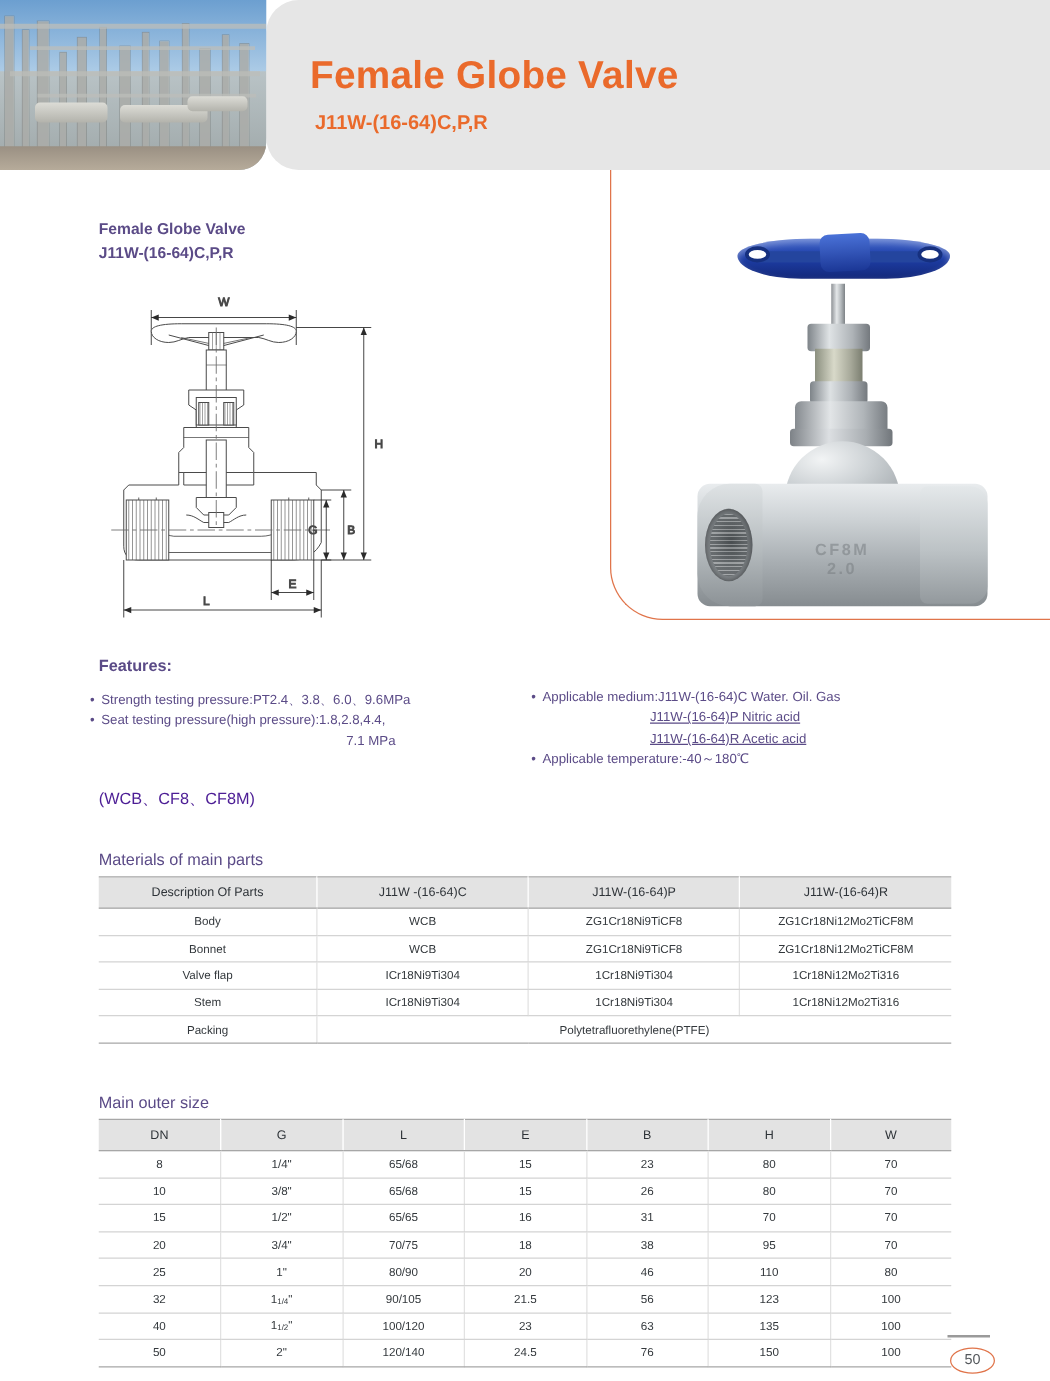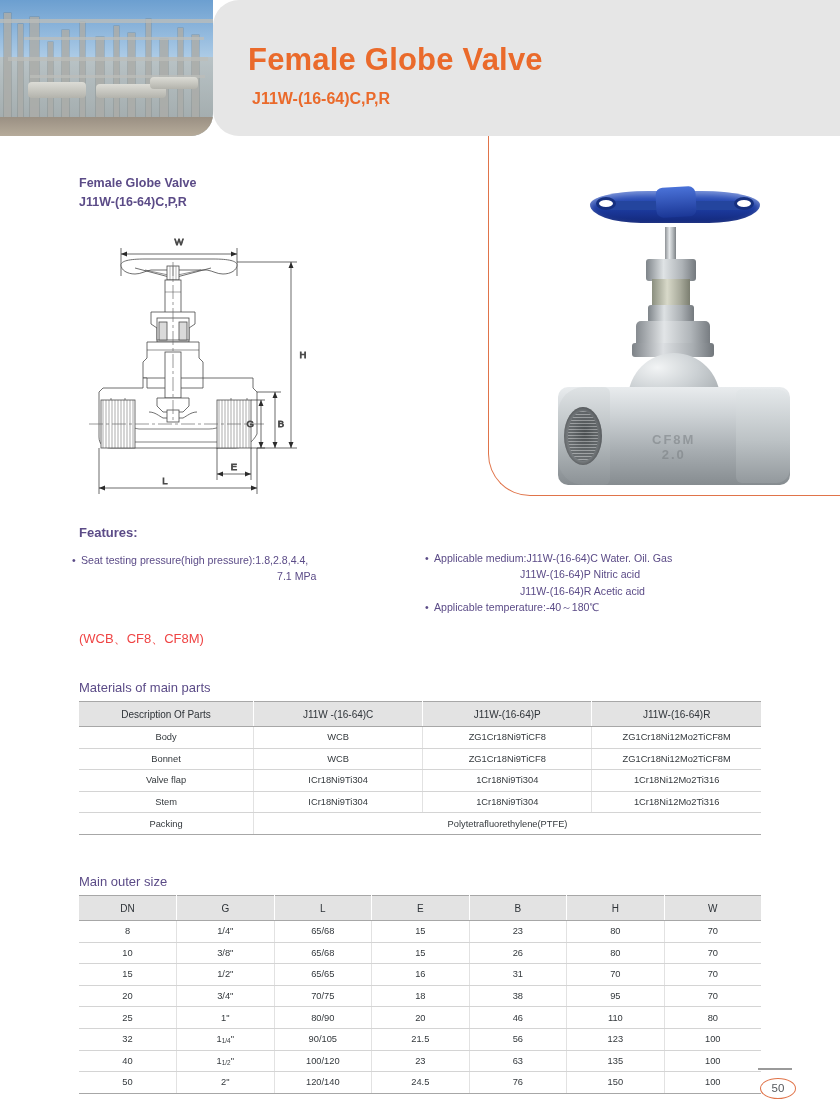--- a/index.html
+++ b/index.html
@@ -230,27 +230,27 @@
   .feat-col-right {
     position: absolute;
     left: 425px; top: 550px;
     width: 340px;
     font-size: 10.6px;
     color: #5b4b87;
     line-height: 1.55;
   }
   .feat-line { white-space: nowrap; }
   .feat-line .bul { display:inline-block; width: 9px; }
-  .feat-indent-r { padding-left: 95px; white-space: nowrap; }
+  .feat-indent-r { padding-left: 95px; white-space: nowrap; text-decoration: underline; }
   .feat-indent-wide { padding-left: 205px; white-space: nowrap; }
   .alloy-line {
     position: absolute;
     left: 79px; top: 630px;
     font-size: 13px;
-    color: #ef4444;
+    color: #4c1d95;
   }
 
   
   .tbl-title {
     font-size: 13px;
     font-weight: normal;
     color: #5b4b87;
     margin-bottom: 6px;
   }
   .sec-materials {
@@ -521,20 +521,21 @@
       <polygon points="172,256 166,253.5 166,258.5" fill="#2b2b2b" stroke="none"></polygon>
     </g>
     <text x="80" y="252" font-family="Liberation Sans, sans-serif" font-size="9.5" fill="#2b2b2b" text-anchor="middle">L</text>
   </g>
 </svg>
 </div>
 
 <div class="features-title">Features:</div>
 
 <div class="feat-col-left">
+  <div class="feat-line"><span class="bul">•</span><span>Strength testing pressure:PT2.4、3.8、6.0、9.6MPa</span></div>
   <div class="feat-line"><span class="bul">•</span><span>Seat testing pressure(high pressure):1.8,2.8,4.4,</span></div>
   <div class="feat-indent-wide">7.1 MPa</div>
 </div>
 
 <div class="feat-col-right">
   <div class="feat-line"><span class="bul">•</span><span>Applicable medium:J11W-(16-64)C Water. Oil. Gas</span></div>
   <div class="feat-indent-r">J11W-(16-64)P Nitric acid</div>
   <div class="feat-indent-r">J11W-(16-64)R Acetic acid</div>
   <div class="feat-line"><span class="bul">•</span><span>Applicable temperature:-40～180℃</span></div>
 </div>

